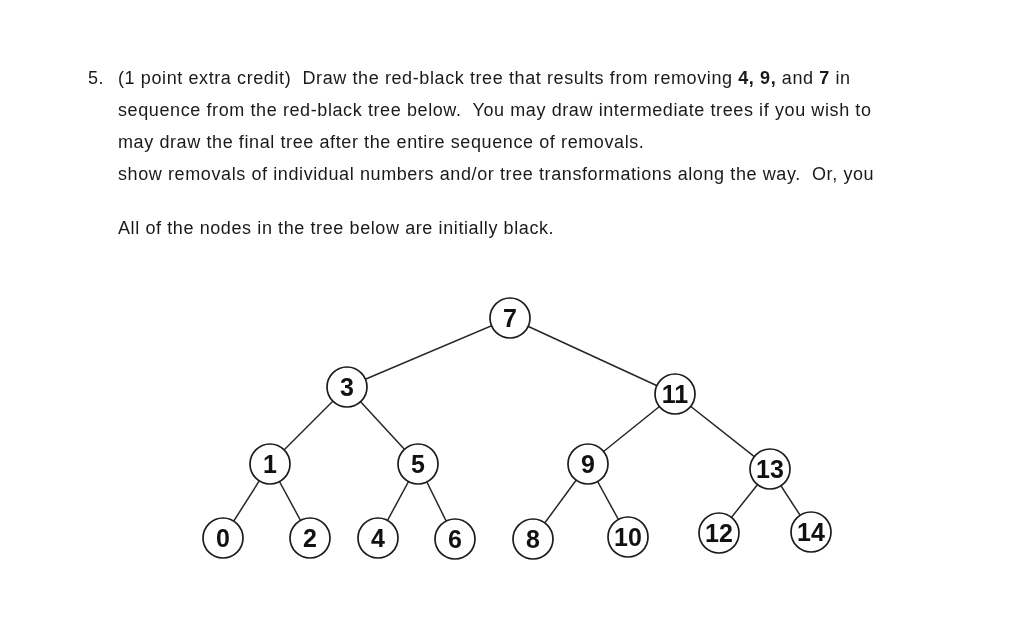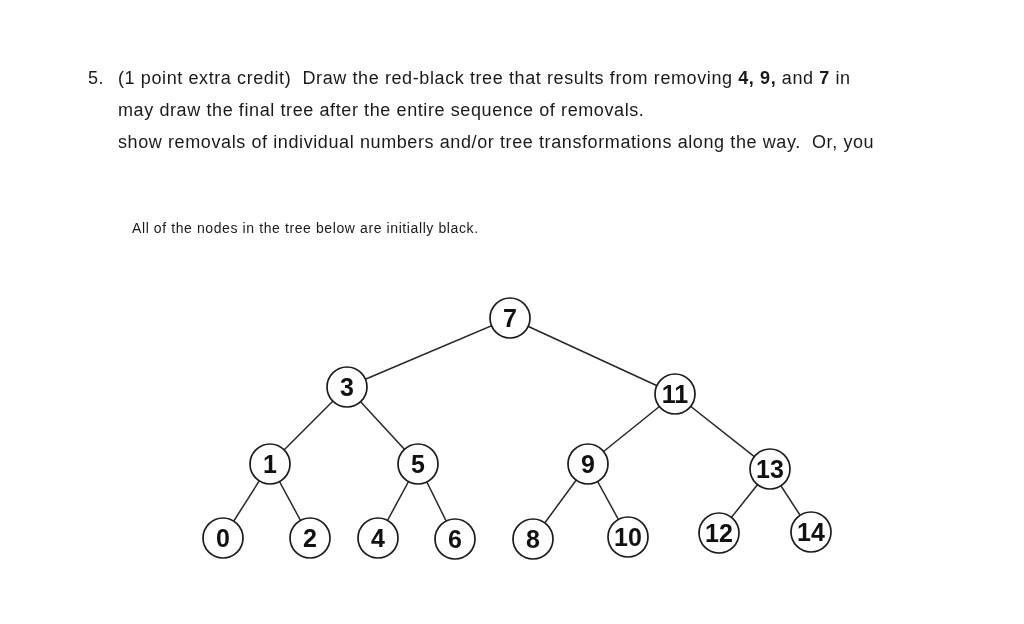--- a/index.html
+++ b/index.html
@@ -34,23 +34,23 @@
     font-size: 18px;
     line-height: 32px;
     letter-spacing: 0.6px;
     white-space: pre-wrap;
   }
   .q-line b {
     font-weight: 700;
   }
   .note-line {
     position: absolute;
-    left: 132px;
+    left: 118px;
     top: 212px;
-    font-size: 14px;
+    font-size: 18px;
     line-height: 32px;
     letter-spacing: 0.6px;
     white-space: pre-wrap;
   }
   .tree-svg {
     position: absolute;
     left: 0;
     top: 0;
     width: 1024px;
     height: 624px;
@@ -72,20 +72,21 @@
     text-anchor: middle;
   }
 </style>
 </head>
 <body>
 
 <div class="question-number">5.</div>
 
 <div class="question-body">
   <div class="q-line"><span>(1 point extra credit)  Draw the red-black tree that results from removing </span><b>4, 9,</b><span> and </span><b>7</b><span> in</span></div>
+  <div class="q-line">sequence from the red-black tree below.  You may draw intermediate trees if you wish to</div>
   <div class="q-line">may draw the final tree after the entire sequence of removals.</div>
   <div class="q-line">show removals of individual numbers and/or tree transformations along the way.  Or, you</div>
 </div>
 
 <div class="note-line">All of the nodes in the tree below are initially black.</div>
 
 <svg class="tree-svg" viewBox="0 0 1024 624" xmlns="http://www.w3.org/2000/svg">
   <g id="tree-edges">
       <line x1="510" y1="318" x2="347" y2="387"></line>
       <line x1="510" y1="318" x2="675" y2="394"></line>

